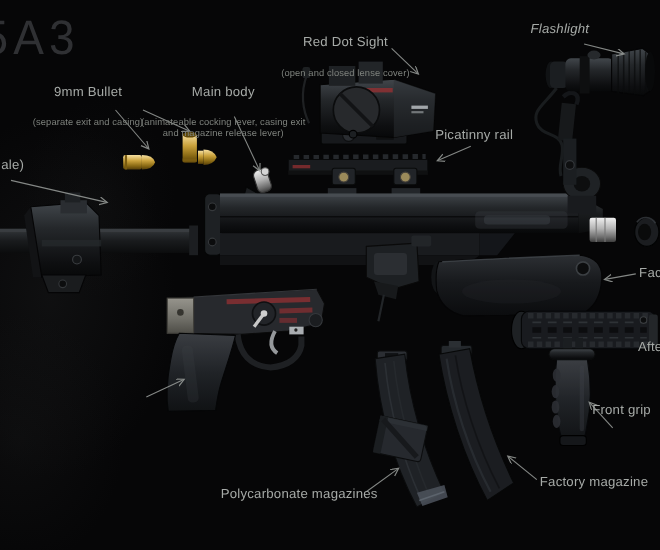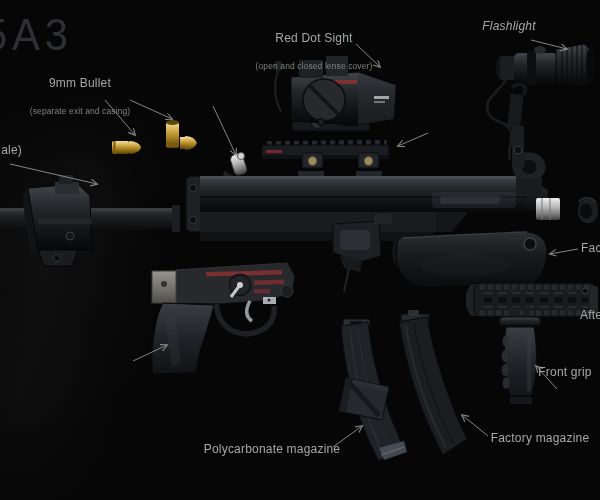--- a/index.html
+++ b/index.html
@@ -289,30 +289,38 @@
   </g>
 </svg>
 
 <div class="ttl">5A3</div>
 
 <div class="lbl ctr" style="left:80px;top:77px;">
   <div class="t">9mm Bullet</div>
   <div class="s">(separate exit and casing)</div>
 </div>
 
+<div class="lbl ctr" style="left:203px;top:77px;">
+  <div class="t">Main body</div>
+  <div class="s">(animateable cocking lever,  casing exit</div>
+  <div class="s" style="margin-top:0;">and magazine release lever)</div>
+</div>
 
 <div class="lbl ctr" style="left:314px;top:32px;">
   <div class="t">Red Dot Sight</div>
   <div class="s">(open and closed lense cover)</div>
 </div>
 
 <div class="lbl ctr" style="left:509px;top:20px;font-style:italic;">
   <div class="t">Flashlight</div>
 </div>
 
+<div class="lbl ctr" style="left:431px;top:116px;">
+  <div class="t">Picatinny rail</div>
+</div>
 
 <div class="lbl rgt" style="left:22px;top:144px;">
   <div class="t">ale)</div>
 </div>
 
 <div class="lbl" style="left:581px;top:242px;">
   <div class="t">Fac</div>
 </div>
 
 <div class="lbl" style="left:580px;top:309px;">
@@ -322,16 +330,16 @@
 
 <div class="lbl ctr" style="left:565px;top:366px;">
   <div class="t">Front grip</div>
 </div>
 
 <div class="lbl ctr" style="left:540px;top:432px;">
   <div class="t">Factory magazine</div>
 </div>
 
 <div class="lbl ctr" style="left:272px;top:443px;">
-  <div class="t">Polycarbonate magazine</div>
+  <div class="t">Polycarbonate magazines</div>
 </div>
 
 </div>
 
 </body></html>

